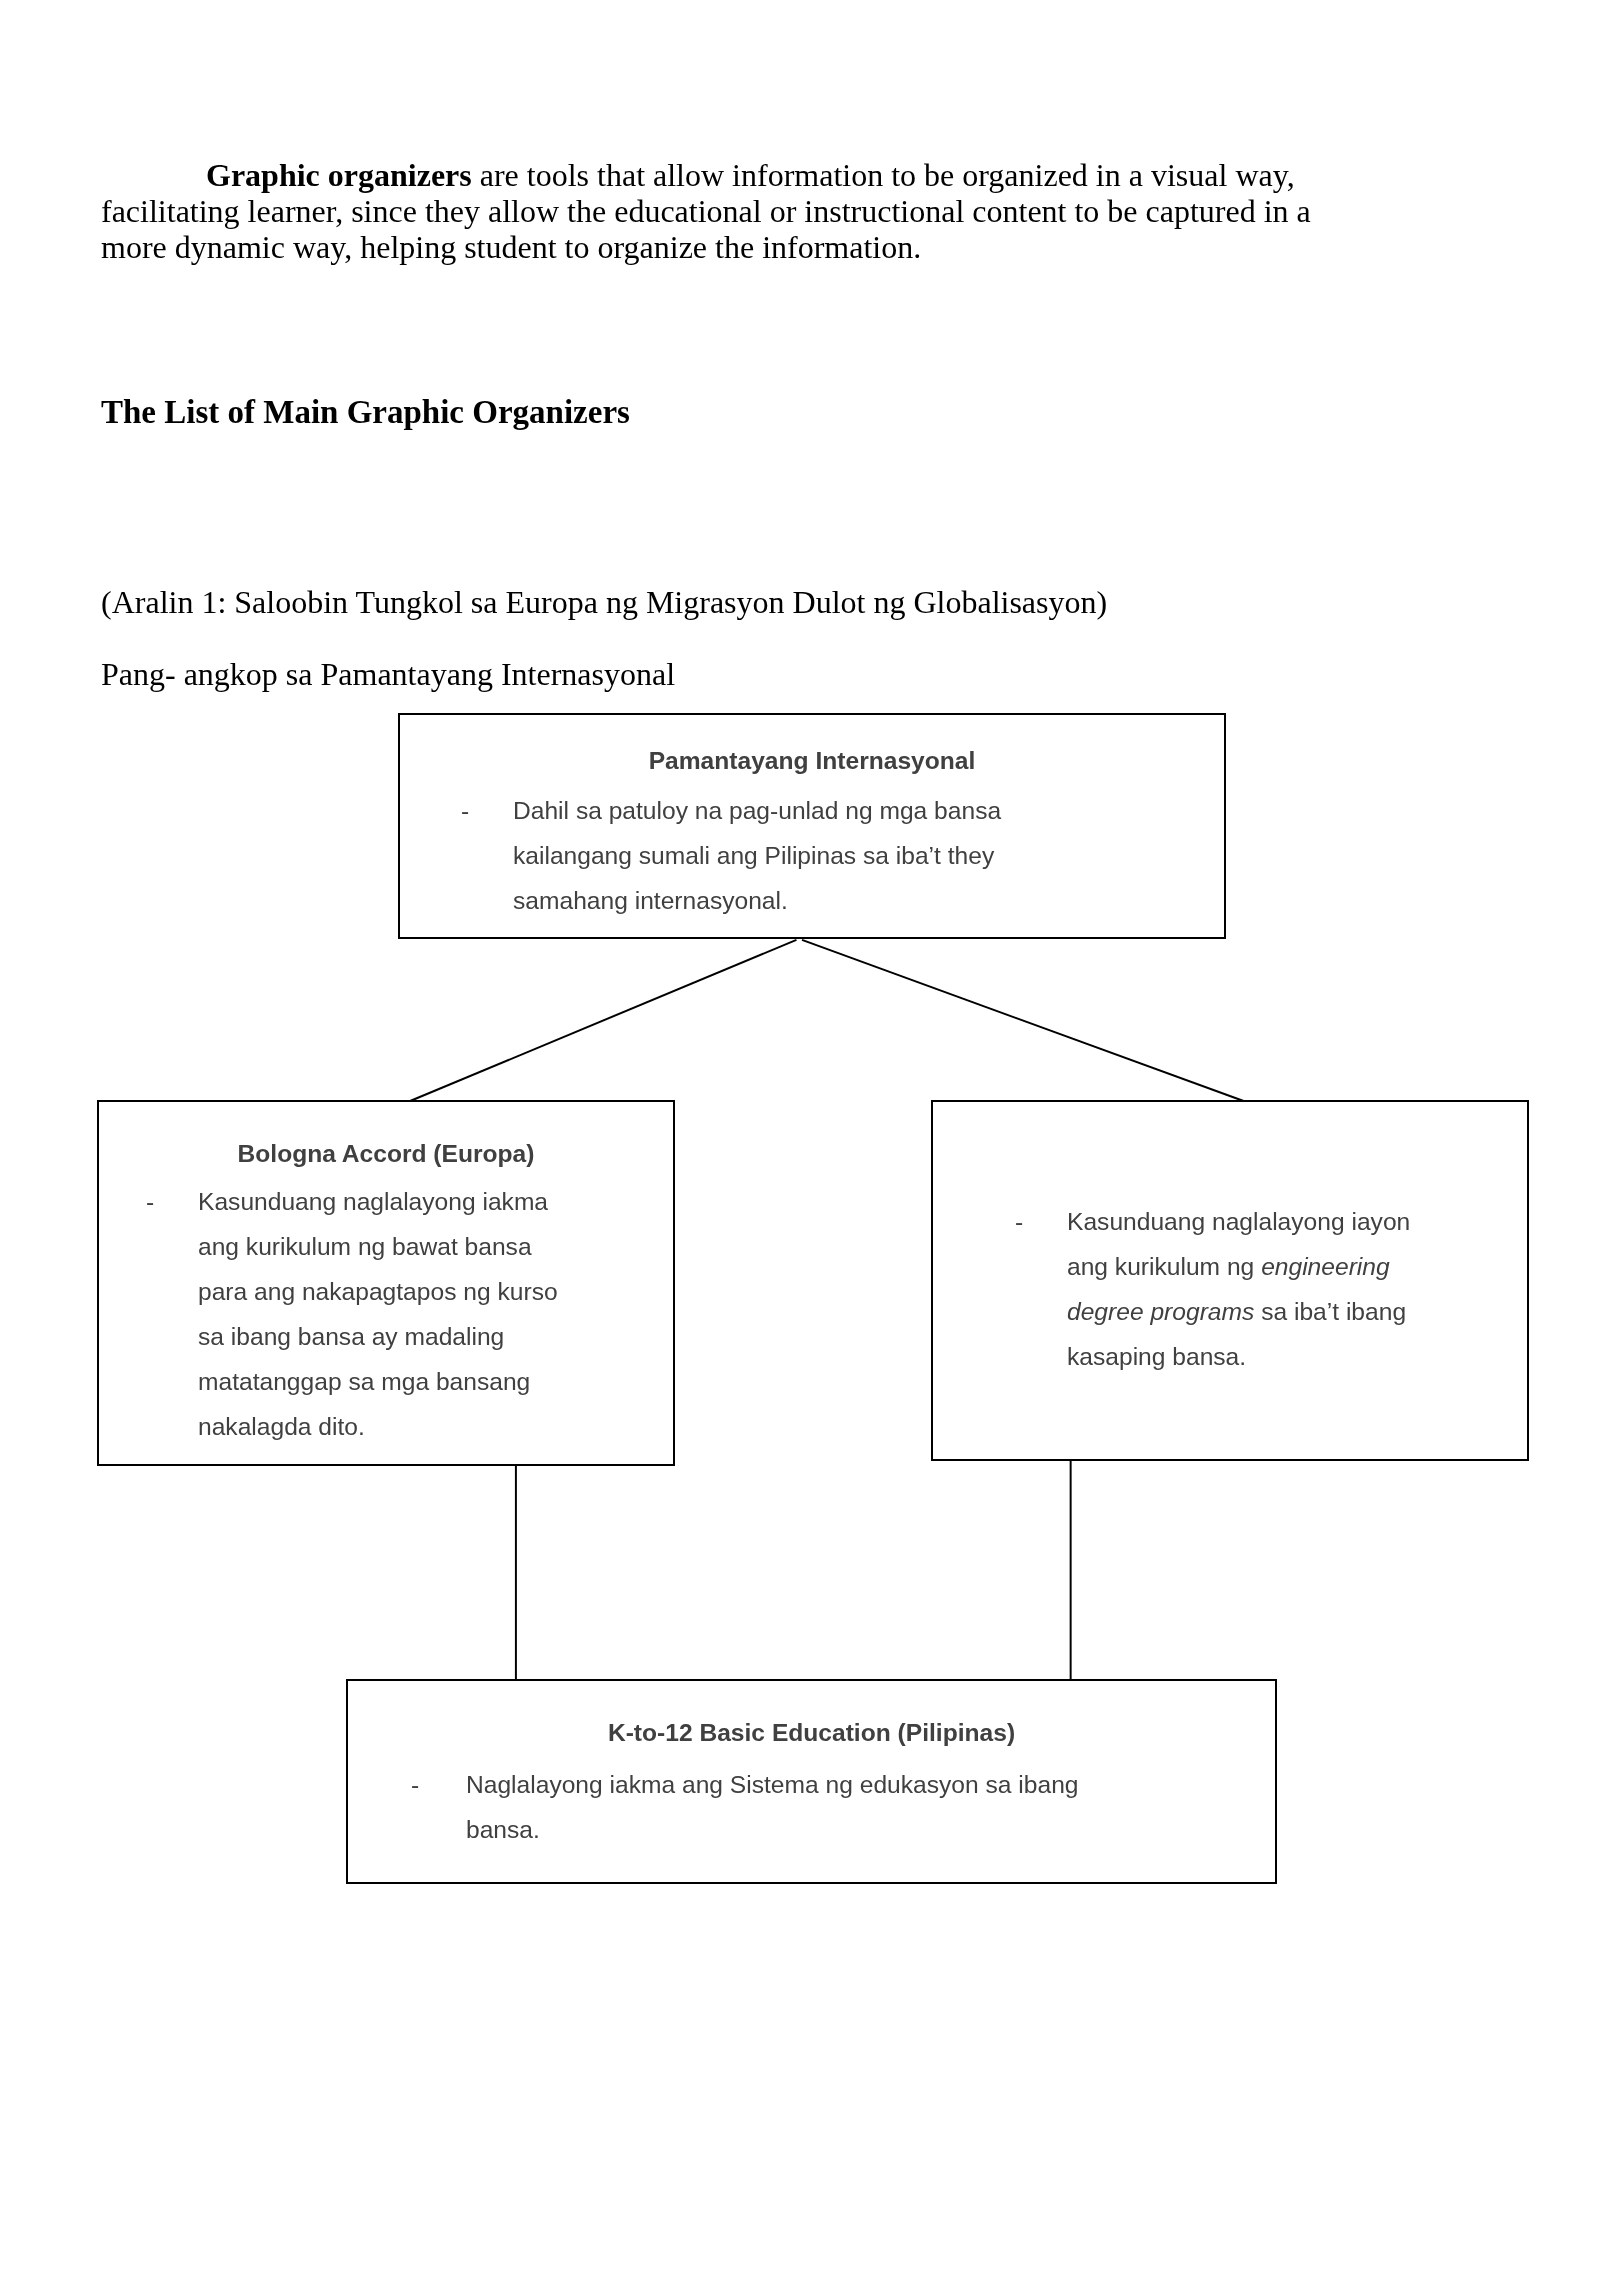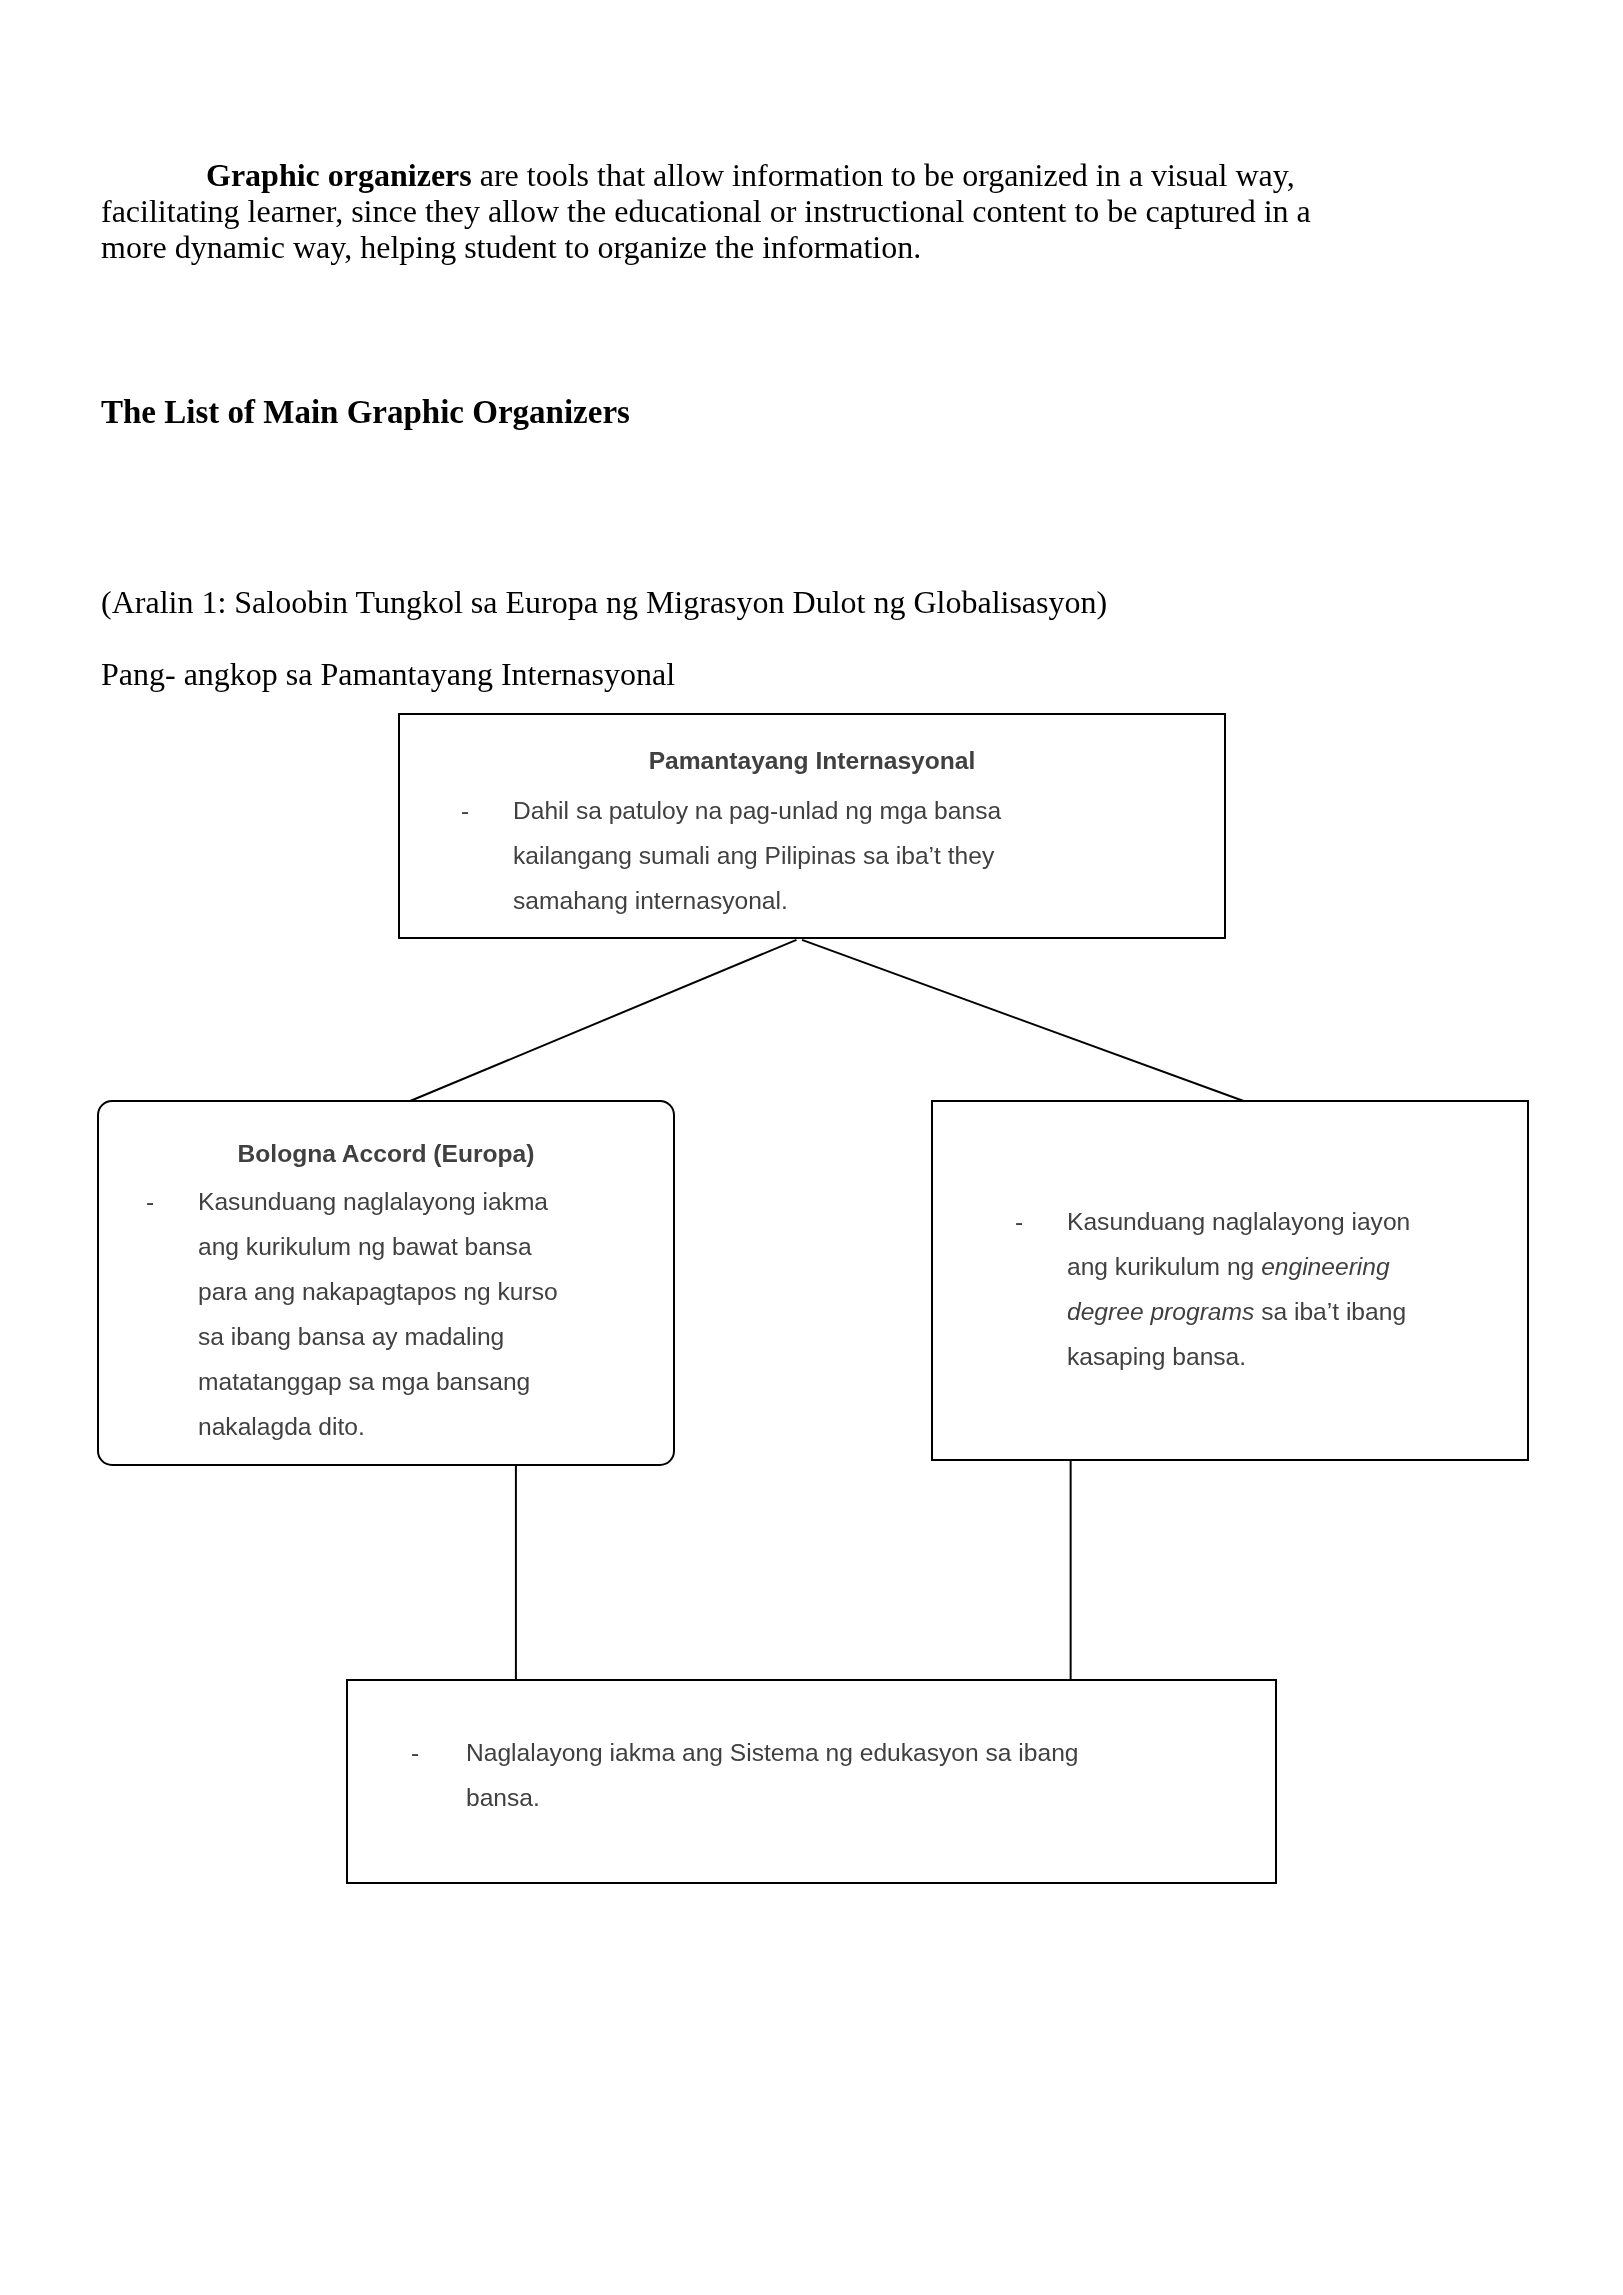--- a/index.html
+++ b/index.html
@@ -55,21 +55,21 @@
   }
   .bullet { display: flex; align-items: flex-start; }
   .dash { flex: 0 0 auto; }
   .btext { flex: 1 1 auto; white-space: pre-line; }
   .em { font-style: italic; }
 
   .box-top    { left: 398px;  top: 713px;  width: 828px; height: 226px; padding-top: 30px; }
   .box-top    .bullet { margin-top: 11px; padding-left: 61px; }
   .box-top    .dash   { width: 52px; }
 
-  .box-left   { left: 97px;  top: 1100px; width: 578px;  height: 366px; padding-top: 36px; border-radius: 15px; }
+  .box-left   { left: 97px;  top: 1100px; width: 578px;  height: 366px; padding-top: 36px; }
   .box-left   .bullet { margin-top: 8.7px; padding-left: 47px; }
   .box-left   .dash   { width: 52px; }
 
   .box-right  { left: 931px; top: 1100px; width: 598px;  height: 361px; padding-top: 71px; }
   .box-right  .bullet { margin-top: 26px; padding-left: 82px; }
   .box-right  .dash   { width: 52px; }
 
   .box-bottom { left: 346px;  top: 1679px; width: 931px; height: 205px; padding-top: 36px; }
   .box-bottom .bullet { margin-top: 12.7px; padding-left: 63px; }
   .box-bottom .dash   { width: 55px; }
@@ -124,20 +124,21 @@
     <div class="bullet">
       <span class="dash">-</span>
       <span class="btext"><span>Kasunduang naglalayong iayon
 ang kurikulum ng </span><span class="em">engineering
 degree programs</span><span> sa iba’t ibang
 kasaping bansa.</span></span>
     </div>
   </div>
 
   <div class="box box-bottom">
+    <div class="box-title">K-to-12 Basic Education (Pilipinas)</div>
     <div class="bullet">
       <span class="dash">-</span>
       <span class="btext">Naglalayong iakma ang Sistema ng edukasyon sa ibang
 bansa.</span>
     </div>
   </div>
 
 </div>
 
 

